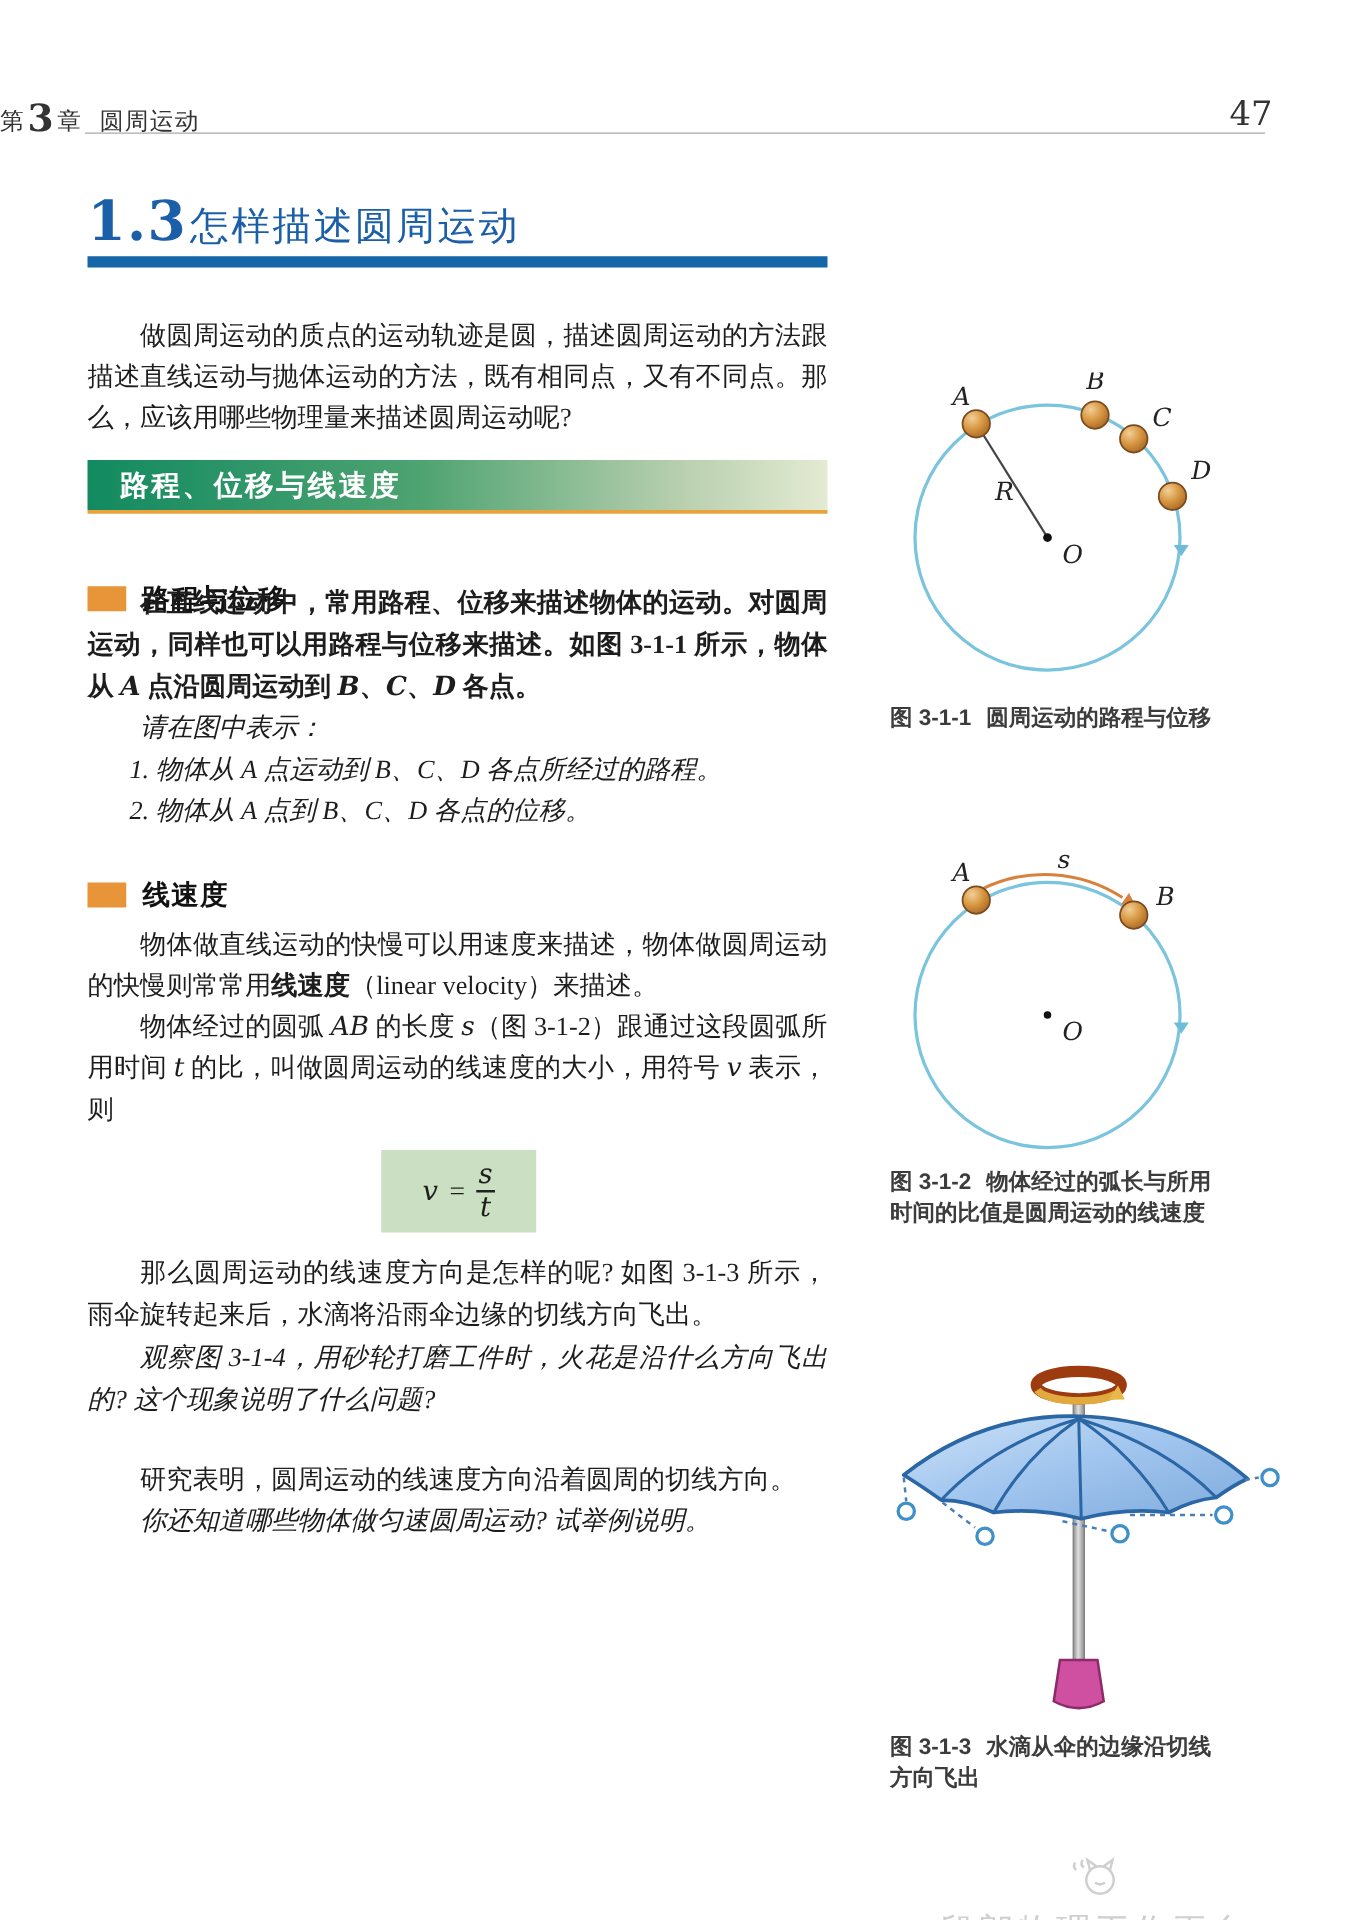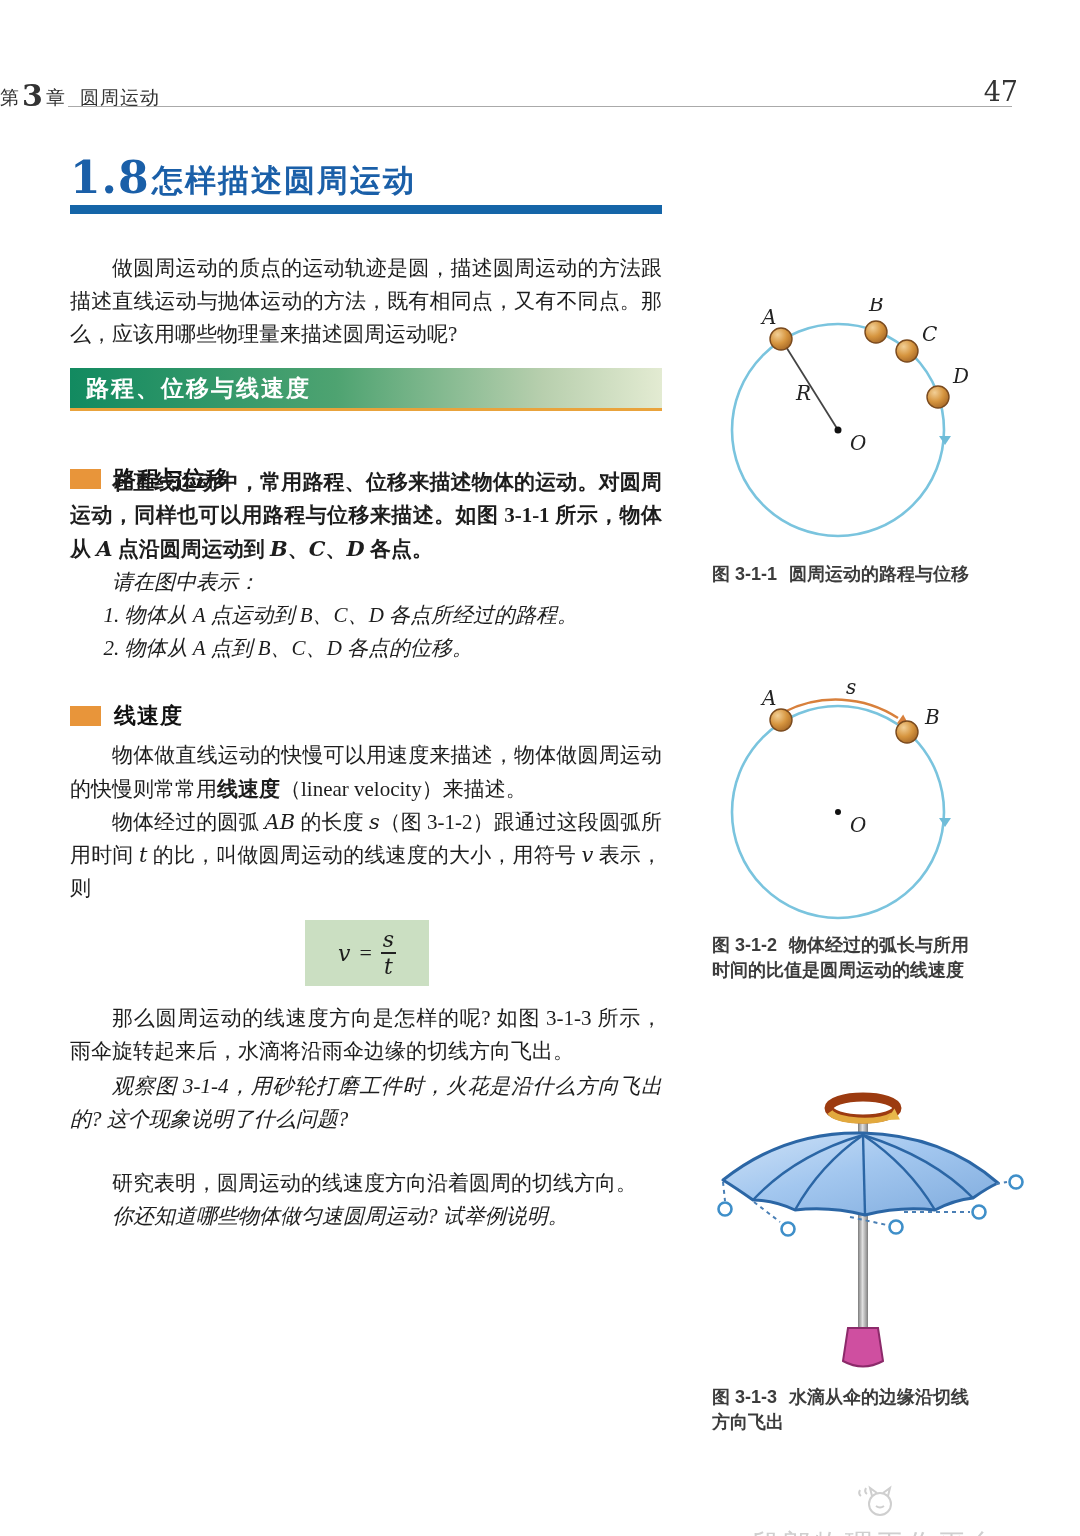--- a/index.html
+++ b/index.html
@@ -9,37 +9,37 @@
 
   
   .chapter-head{top:78px;left:0;width:1080px;text-align:left;font-size:19px;color:#333;letter-spacing:1px;}
   .chapter-head .big-num{font-size:30px;font-weight:bold;font-family:"DejaVu Serif",serif;vertical-align:-2px;padding:0 2px;}
   .chapter-head .ch-title{margin-left:14px;}
   .page-num{top:76px;left:948px;width:70px;text-align:right;font-size:27px;font-family:"DejaVu Serif",serif;color:#333;}
   .head-rule{top:106px;left:68px;width:944px;height:0;border-top:1.5px solid #aaa;}
 
   
   .sec-num{top:152px;left:70px;font-family:"DejaVu Serif",serif;font-weight:bold;font-size:44px;color:#1a5fa8;letter-spacing:1px;}
-  .sec-title{top:160px;left:152px;font-family:"Liberation Sans","DejaVu Sans",sans-serif;font-weight:bold;font-size:31px;color:#1a5fa8;letter-spacing:2px;}
+  .sec-title{top:160px;left:152px;font-family:"Liberation Sans","DejaVu Sans",sans-serif;font-weight:normal;font-size:31px;color:#1a5fa8;letter-spacing:2px;}
   .sec-bar{top:205px;left:70px;width:592px;height:9px;background:#1565a8;}
 
   
   .body-block{left:70px;width:592px;font-size:21px;line-height:33px;text-align:justify;}
   .body-block p{margin:0;text-indent:2em;}
   .kai{font-style:italic;}
   .kai p{text-indent:2em;}
   .kai .noindent{text-indent:1.6em;}
   .var{font-style:italic;font-family:"DejaVu Serif",serif;}
   .bold-term{font-weight:bold;font-style:normal;font-family:"Liberation Sans","DejaVu Sans",sans-serif;}
 
   
   .banner{top:368px;left:70px;width:592px;height:40px;
           background:linear-gradient(90deg,#128a60 0%,#4ea371 45%,#b8cfae 80%,#e3ebd2 100%);
           border-bottom:3px solid #e9a33c;}
-  .banner-label{padding-left:16px;line-height:40px;color:#ffffff;font-weight:bold;font-size:23px;
+  .banner-label{padding-left:26px;line-height:40px;color:#ffffff;font-weight:bold;font-size:23px;
           font-family:"Liberation Sans","DejaVu Sans",sans-serif;letter-spacing:2px;}
 
   
   .subhead{left:70px;display:flex;align-items:center;gap:13px;}
   .subhead .sq{width:31px;height:20px;background:#e8953a;}
   .subhead .t{font-family:"Liberation Sans","DejaVu Sans",sans-serif;font-weight:bold;font-size:22px;color:#111;letter-spacing:1px;}
 
   
   .formula-box{top:920px;left:305px;width:124px;height:66px;background:#cbdfc2;
                display:flex;align-items:center;justify-content:center;gap:9px;font-size:22px;}
@@ -60,21 +60,21 @@
 <body>
 
 <div class="page">
 
   <div class="abs chapter-head">
     <span>第</span><span class="big-num">3</span><span>章</span><span class="ch-title">圆周运动</span>
   </div>
   <div class="abs page-num">47</div>
   <div class="abs head-rule"></div>
 
-  <div class="abs sec-num">1.8</div>
+  <div class="abs sec-num">1.3</div>
   <div class="abs sec-title">怎样描述圆周运动</div>
   <div class="abs sec-bar"></div>
 
   <div class="abs body-block" style="top:252px;">
     <p>做圆周运动的质点的运动轨迹是圆，描述圆周运动的方法跟描述直线运动与抛体运动的方法，既有相同点，又有不同点。那么，应该用哪些物理量来描述圆周运动呢?</p>
   </div>
 
   <div class="abs banner">
     <div class="banner-label">路程、位移与线速度</div>
   </div>

